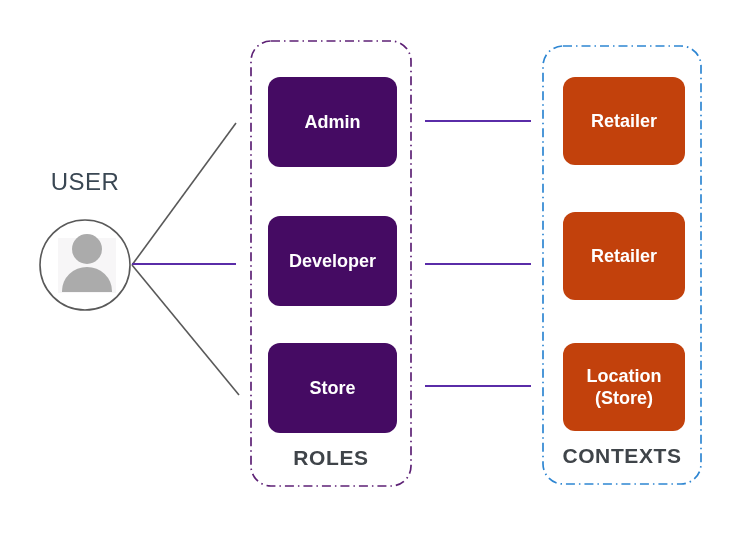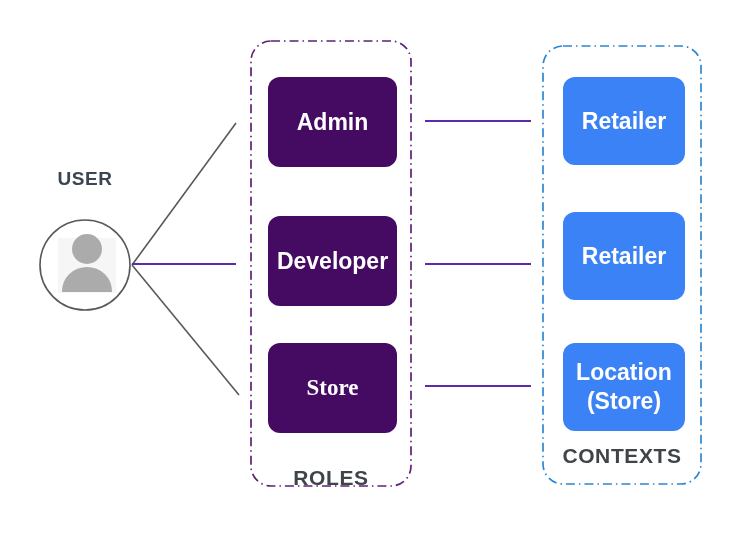--- a/index.html
+++ b/index.html
@@ -6,37 +6,37 @@
   .canvas{
     position:relative;
     width:738px;height:547px;
     background:#ffffff;
     font-family:"Liberation Sans", sans-serif;
     overflow:hidden;
   }
   svg.layer{position:absolute;left:0;top:0;width:738px;height:547px;}
   .user-label{
     position:absolute;left:25px;top:168px;width:120px;
-    text-align:center;font-size:19px;font-weight:700;
+    text-align:center;font-size:24px;font-weight:400;
     color:#3a4753;letter-spacing:0.5px;
   }
   .node{
     position:absolute;display:flex;align-items:center;justify-content:center;
-    color:#ffffff;font-size:23px;font-weight:700;text-align:center;
+    color:#ffffff;font-size:18px;font-weight:700;text-align:center;
     border-radius:12px;line-height:1.25;padding:0 12px;box-sizing:border-box;
   }
   .role-node{left:268px;width:129px;height:90px;background:#450b63;}
-  .context-node{left:563px;width:122px;height:88px;background:#3b82f6;}
-  .t1{top:77px;} .t2r{top:216px;} .t3r{top:343px;font-family:Liberation Serif, serif;}
+  .context-node{left:563px;width:122px;height:88px;background:#c2410c;}
+  .t1{top:77px;} .t2r{top:216px;} .t3r{top:343px;}
   .t2c{top:212px;} .t3c{top:343px;}
   .group-label{
     position:absolute;text-align:center;
     font-size:21px;font-weight:700;color:#3f4449;letter-spacing:0.6px;
   }
-  .roles-label{left:250px;width:162px;top:446px;margin-top:20px;}
+  .roles-label{left:250px;width:162px;top:446px;}
   .contexts-label{left:542px;width:160px;top:444px;}
 </style>
 </head>
 <body>
 
 <div class="canvas">
 
   <svg class="layer" viewBox="0 0 738 547">
 
     <rect x="251" y="41" width="160" height="445" rx="20" ry="20" fill="none" stroke="#5d2175" stroke-width="1.7" stroke-dasharray="9 4 1.5 4"></rect>

